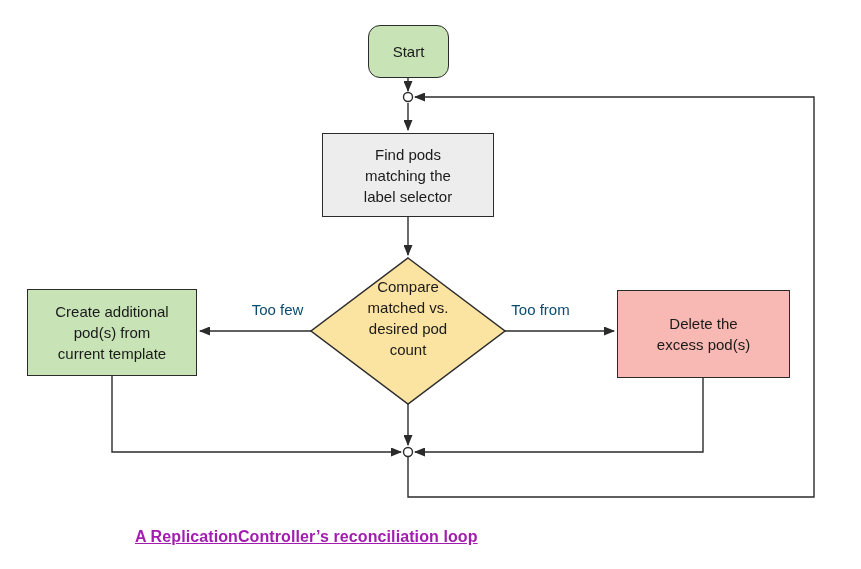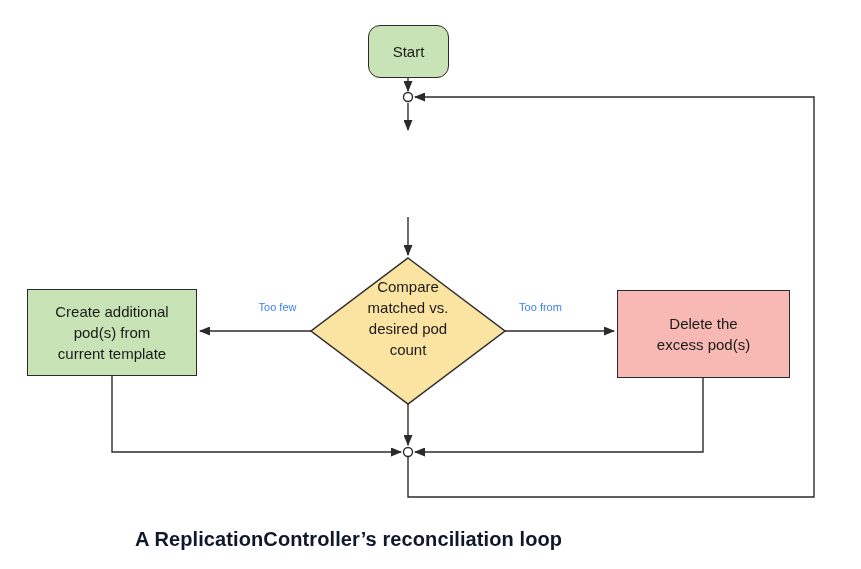--- a/index.html
+++ b/index.html
@@ -52,33 +52,34 @@
     display: flex;
     justify-content: center;
     text-align: center;
     font-size: 15px;
     line-height: 21px;
     color: #1a1a1a;
     white-space: pre-line;
   }
   .edge-label {
     position: absolute;
-    font-size: 11px;
-    color: #3b82f6;
+    font-size: 15px;
+    color: #0c4a6e;
   }
   .label-too-few  { left: 235px; top: 301px; width: 85px;  text-align: center; }
   .label-too-many { left: 498px; top: 301px; width: 85px;  text-align: center; }
   .label-just-enough { left: 421px; top: 405px; width: 120px; text-align: left; }
   .caption {
     position: absolute;
     left: 135px; top: 528px;
-    font-size: 20px;
+    font-size: 16px;
     font-weight: bold;
-    color: #0f172a;
+    color: #a21caf;
     letter-spacing: 0.1px;
+    text-decoration: underline;
   }
   svg .edge {
     fill: none;
     stroke: #2b2b2b;
     stroke-width: 1.4px;
   }
   svg .diamond {
     fill: #fbe3a2;
     stroke: #2b2b2b;
     stroke-width: 1.5px;
@@ -122,20 +123,25 @@
     <polygon class="diamond" points="408,258 505,331 408,404 311,331"></polygon>
 
     <circle class="junction" cx="408" cy="97" r="4.5"></circle>
     <circle class="junction" cx="408" cy="452" r="4.5"></circle>
   </svg>
 
   <div class="node node-start">
     <span>Start</span>
   </div>
 
+  <div class="node node-find">
+    <span>Find pods
+matching the
+label selector</span>
+  </div>
 
   <div class="diamond-label">
     <span>Compare
 matched vs.
 desired pod
 count</span>
   </div>
 
   <div class="node node-create">
     <span>Create additional

